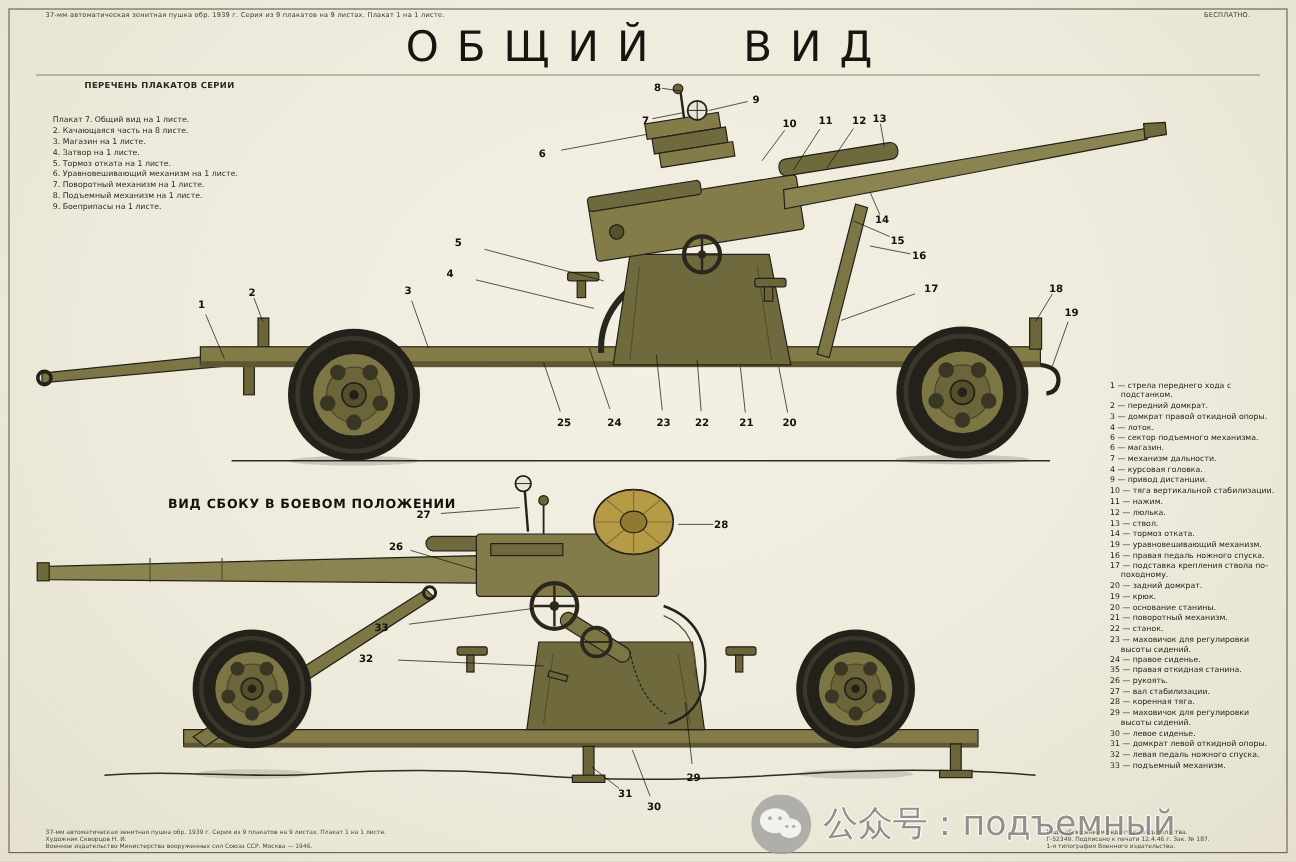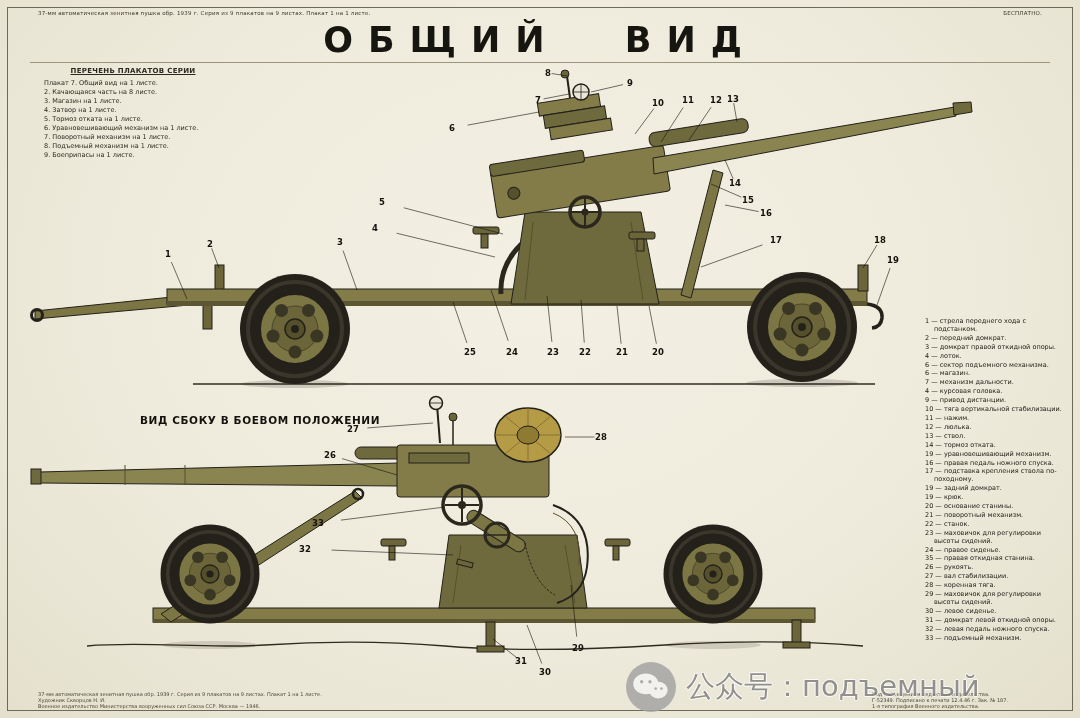--- a/index.html
+++ b/index.html
@@ -2,25 +2,25 @@
 <html><head>
 <meta charset="utf-8">
 <style>
   html,body{margin:0;padding:0;background:#d8d4c4;}
   .poster{position:relative;width:1080px;height:718px;overflow:hidden;
     background:radial-gradient(ellipse at 50% 40%, #f3f0e4 0%, #eeeadb 60%, #e4e0cd 100%);
     font-family:"DejaVu Sans","Liberation Sans",sans-serif;color:#1c1a15;}
   .frame{position:absolute;inset:7px;border:1px solid #6f6a58;pointer-events:none;}
   .topline{position:absolute;top:10px;left:38px;right:38px;display:flex;justify-content:space-between;
     font-size:5.5px;letter-spacing:.2px;color:#3a372c;}
-  .title{position:absolute;top:20px;left:0;right:0;text-align:center;font-size:35px;font-weight:bold;
+  .title{position:absolute;top:20px;left:0;right:0;text-align:center;font-size:35px;font-weight:normal;
     letter-spacing:15px;word-spacing:38px;color:#17150f;}
   .rule{position:absolute;top:62px;left:30px;right:30px;border-top:1px solid #9a957f;}
   .series{position:absolute;left:44px;top:67px;width:178px;font-size:6.5px;line-height:9px;color:#2b2920;}
-  .series-h{font-weight:bold;text-align:center;font-size:7px;margin-bottom:3px;letter-spacing:.3px;text-decoration:underline;}
+  .series-h{font-weight:bold;text-align:center;font-size:7px;margin-bottom:20px;letter-spacing:.3px;}
   .series-item{padding-left:11px;text-indent:-11px;}
   .view-label{position:absolute;font-size:10.5px;font-weight:bold;letter-spacing:.6px;color:#14120d;}
   #label-travel{left:230px;top:137px;}
   #label-combat{left:140px;top:414px;}
   .legend{position:absolute;left:925px;top:318px;width:142px;font-size:6.5px;line-height:7.9px;color:#23211a;}
   .lg{padding-left:9px;text-indent:-9px;margin-bottom:1px;}
   .imprint{position:absolute;bottom:9px;font-size:5px;line-height:6px;color:#4a473a;}
   .imprint.left{left:38px;width:320px;}
   .imprint.right{left:872px;width:172px;}
   svg.illus{position:absolute;}
@@ -297,21 +297,21 @@
       <div class="lg">4 — курсовая головка.</div>
       <div class="lg">9 — привод дистанции.</div>
       <div class="lg">10 — тяга вертикальной стабилизации.</div>
       <div class="lg">11 — нажим.</div>
       <div class="lg">12 — люлька.</div>
       <div class="lg">13 — ствол.</div>
       <div class="lg">14 — тормоз отката.</div>
       <div class="lg">19 — уравновешивающий механизм.</div>
       <div class="lg">16 — правая педаль ножного спуска.</div>
       <div class="lg">17 — подставка крепления ствола по-походному.</div>
-      <div class="lg">19 — задний домкрат.</div>
+      <div class="lg">20 — задний домкрат.</div>
       <div class="lg">19 — крюк.</div>
       <div class="lg">20 — основание станины.</div>
       <div class="lg">21 — поворотный механизм.</div>
       <div class="lg">22 — станок.</div>
       <div class="lg">23 — маховичок для регулировки высоты сидений.</div>
       <div class="lg">24 — правое сиденье.</div>
       <div class="lg">35 — правая откидная станина.</div>
       <div class="lg">26 — рукоять.</div>
       <div class="lg">27 — вал стабилизации.</div>
       <div class="lg">28 — коренная тяга.</div>

